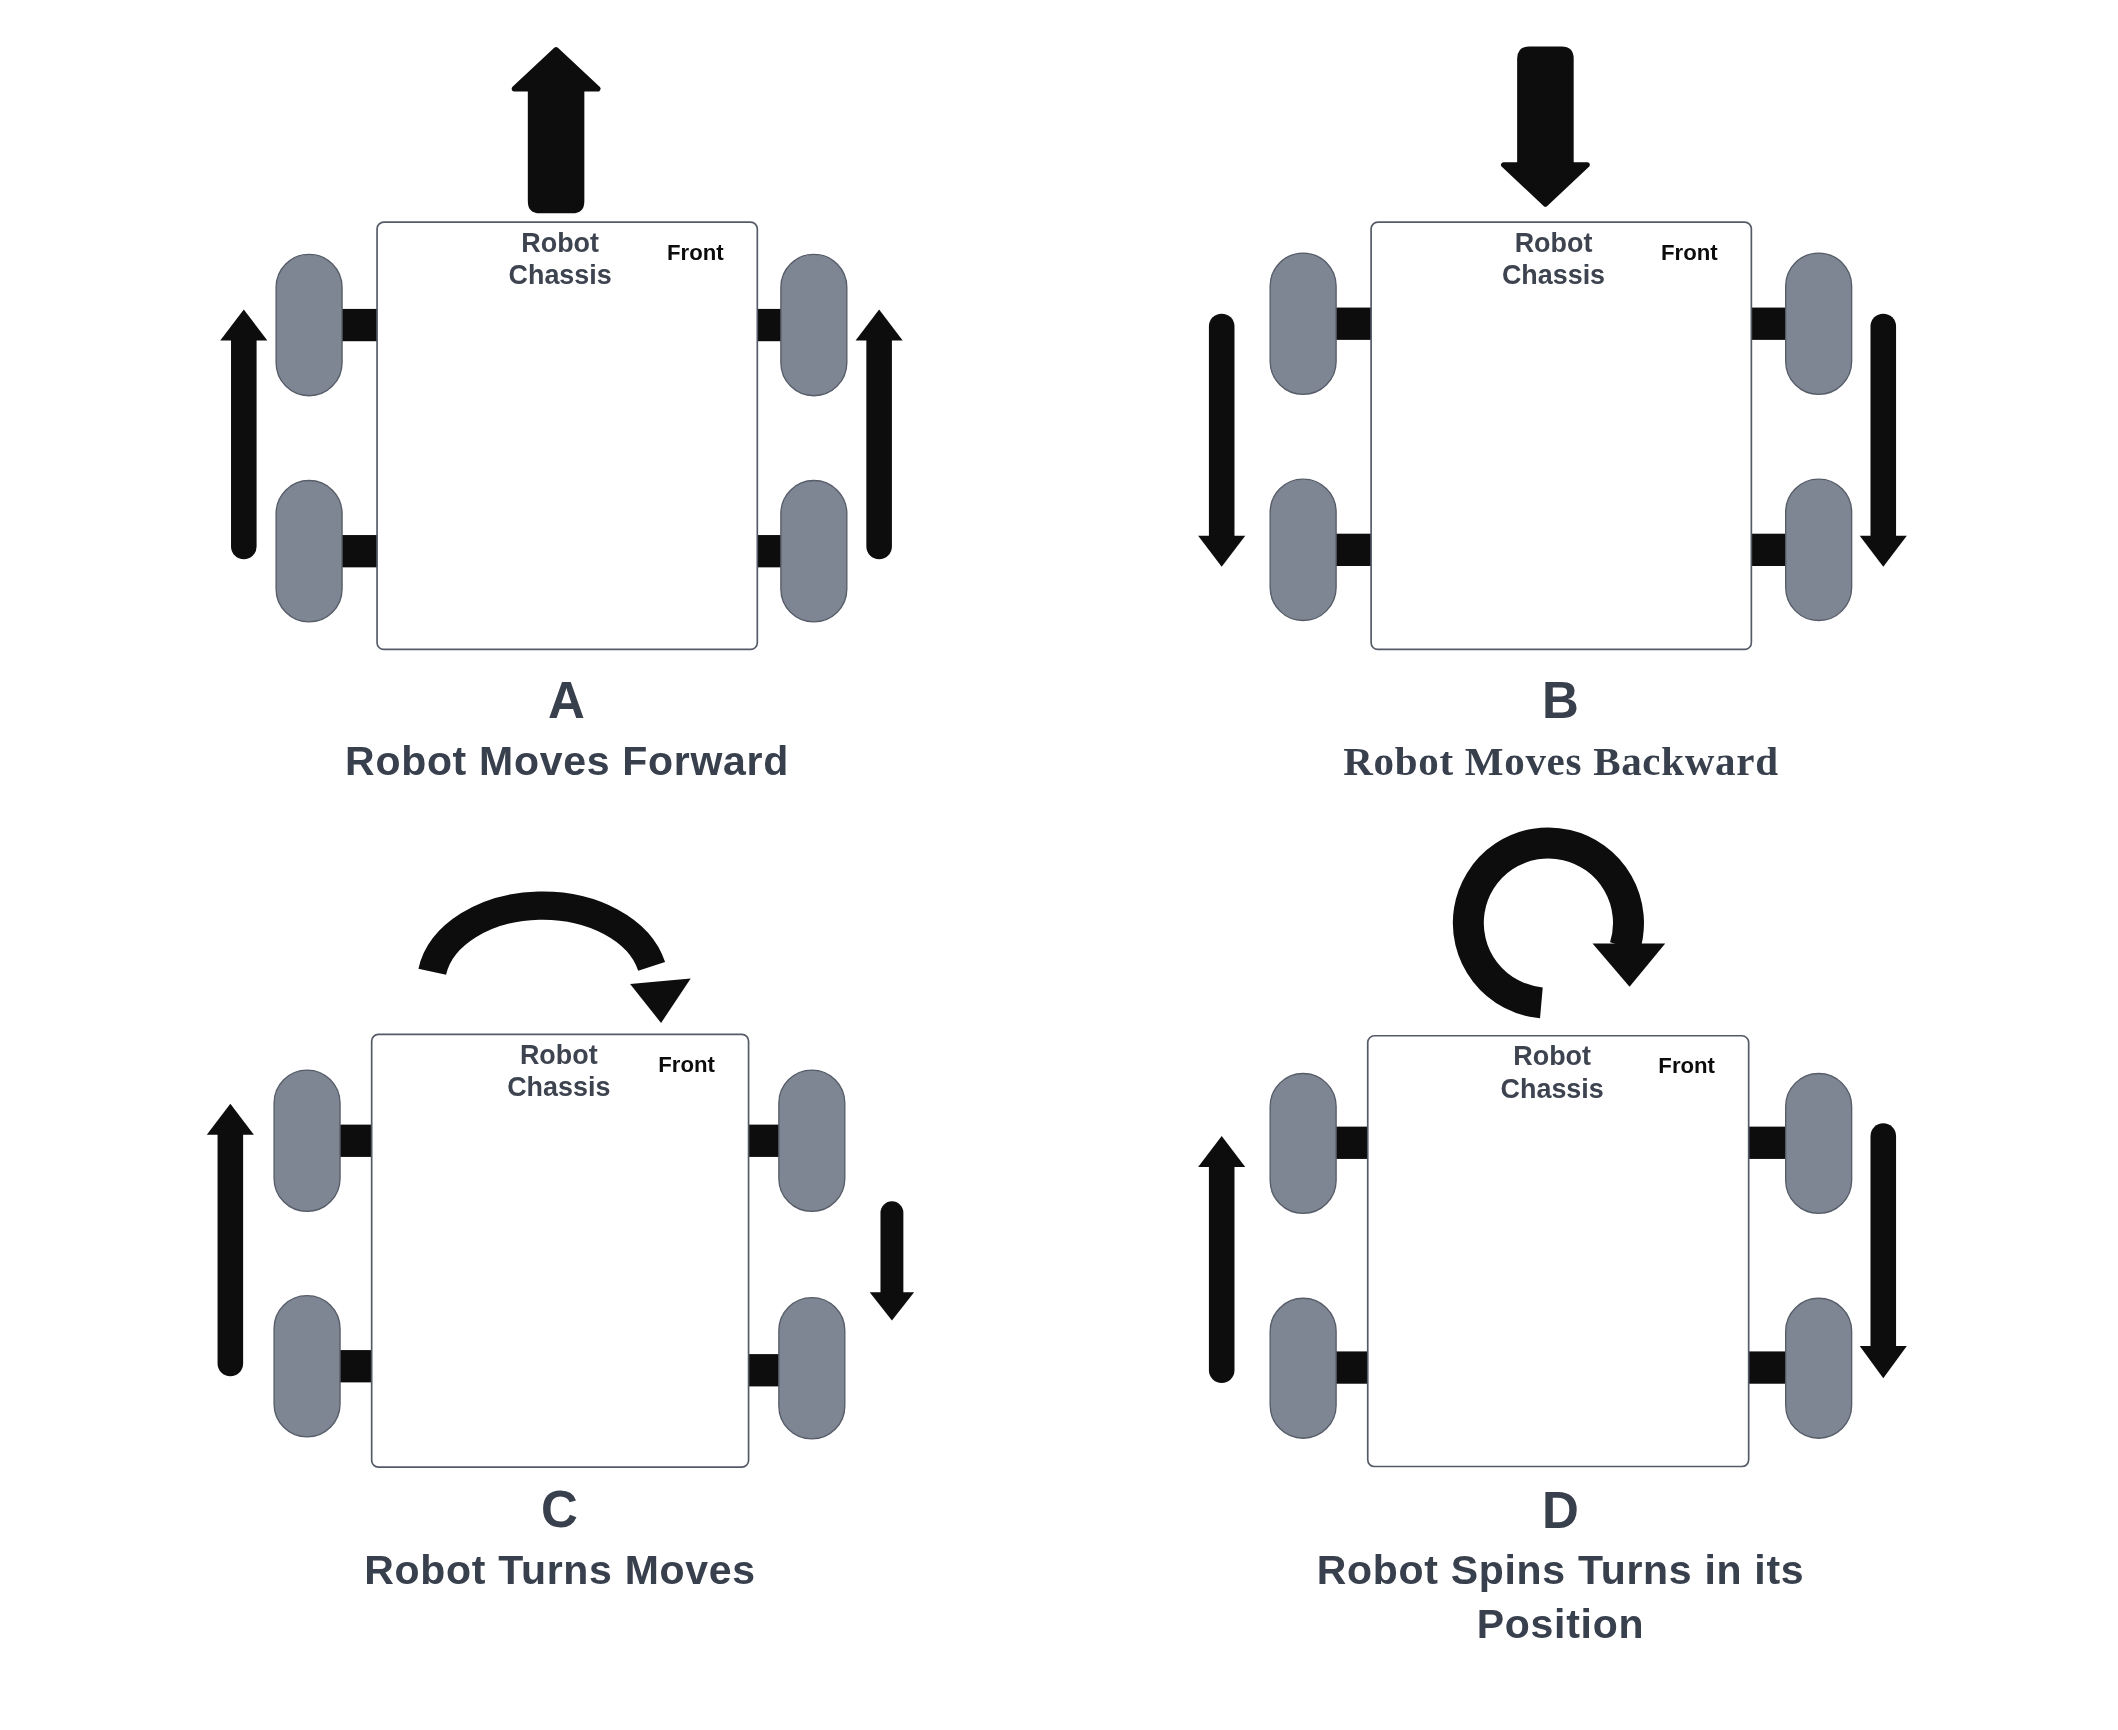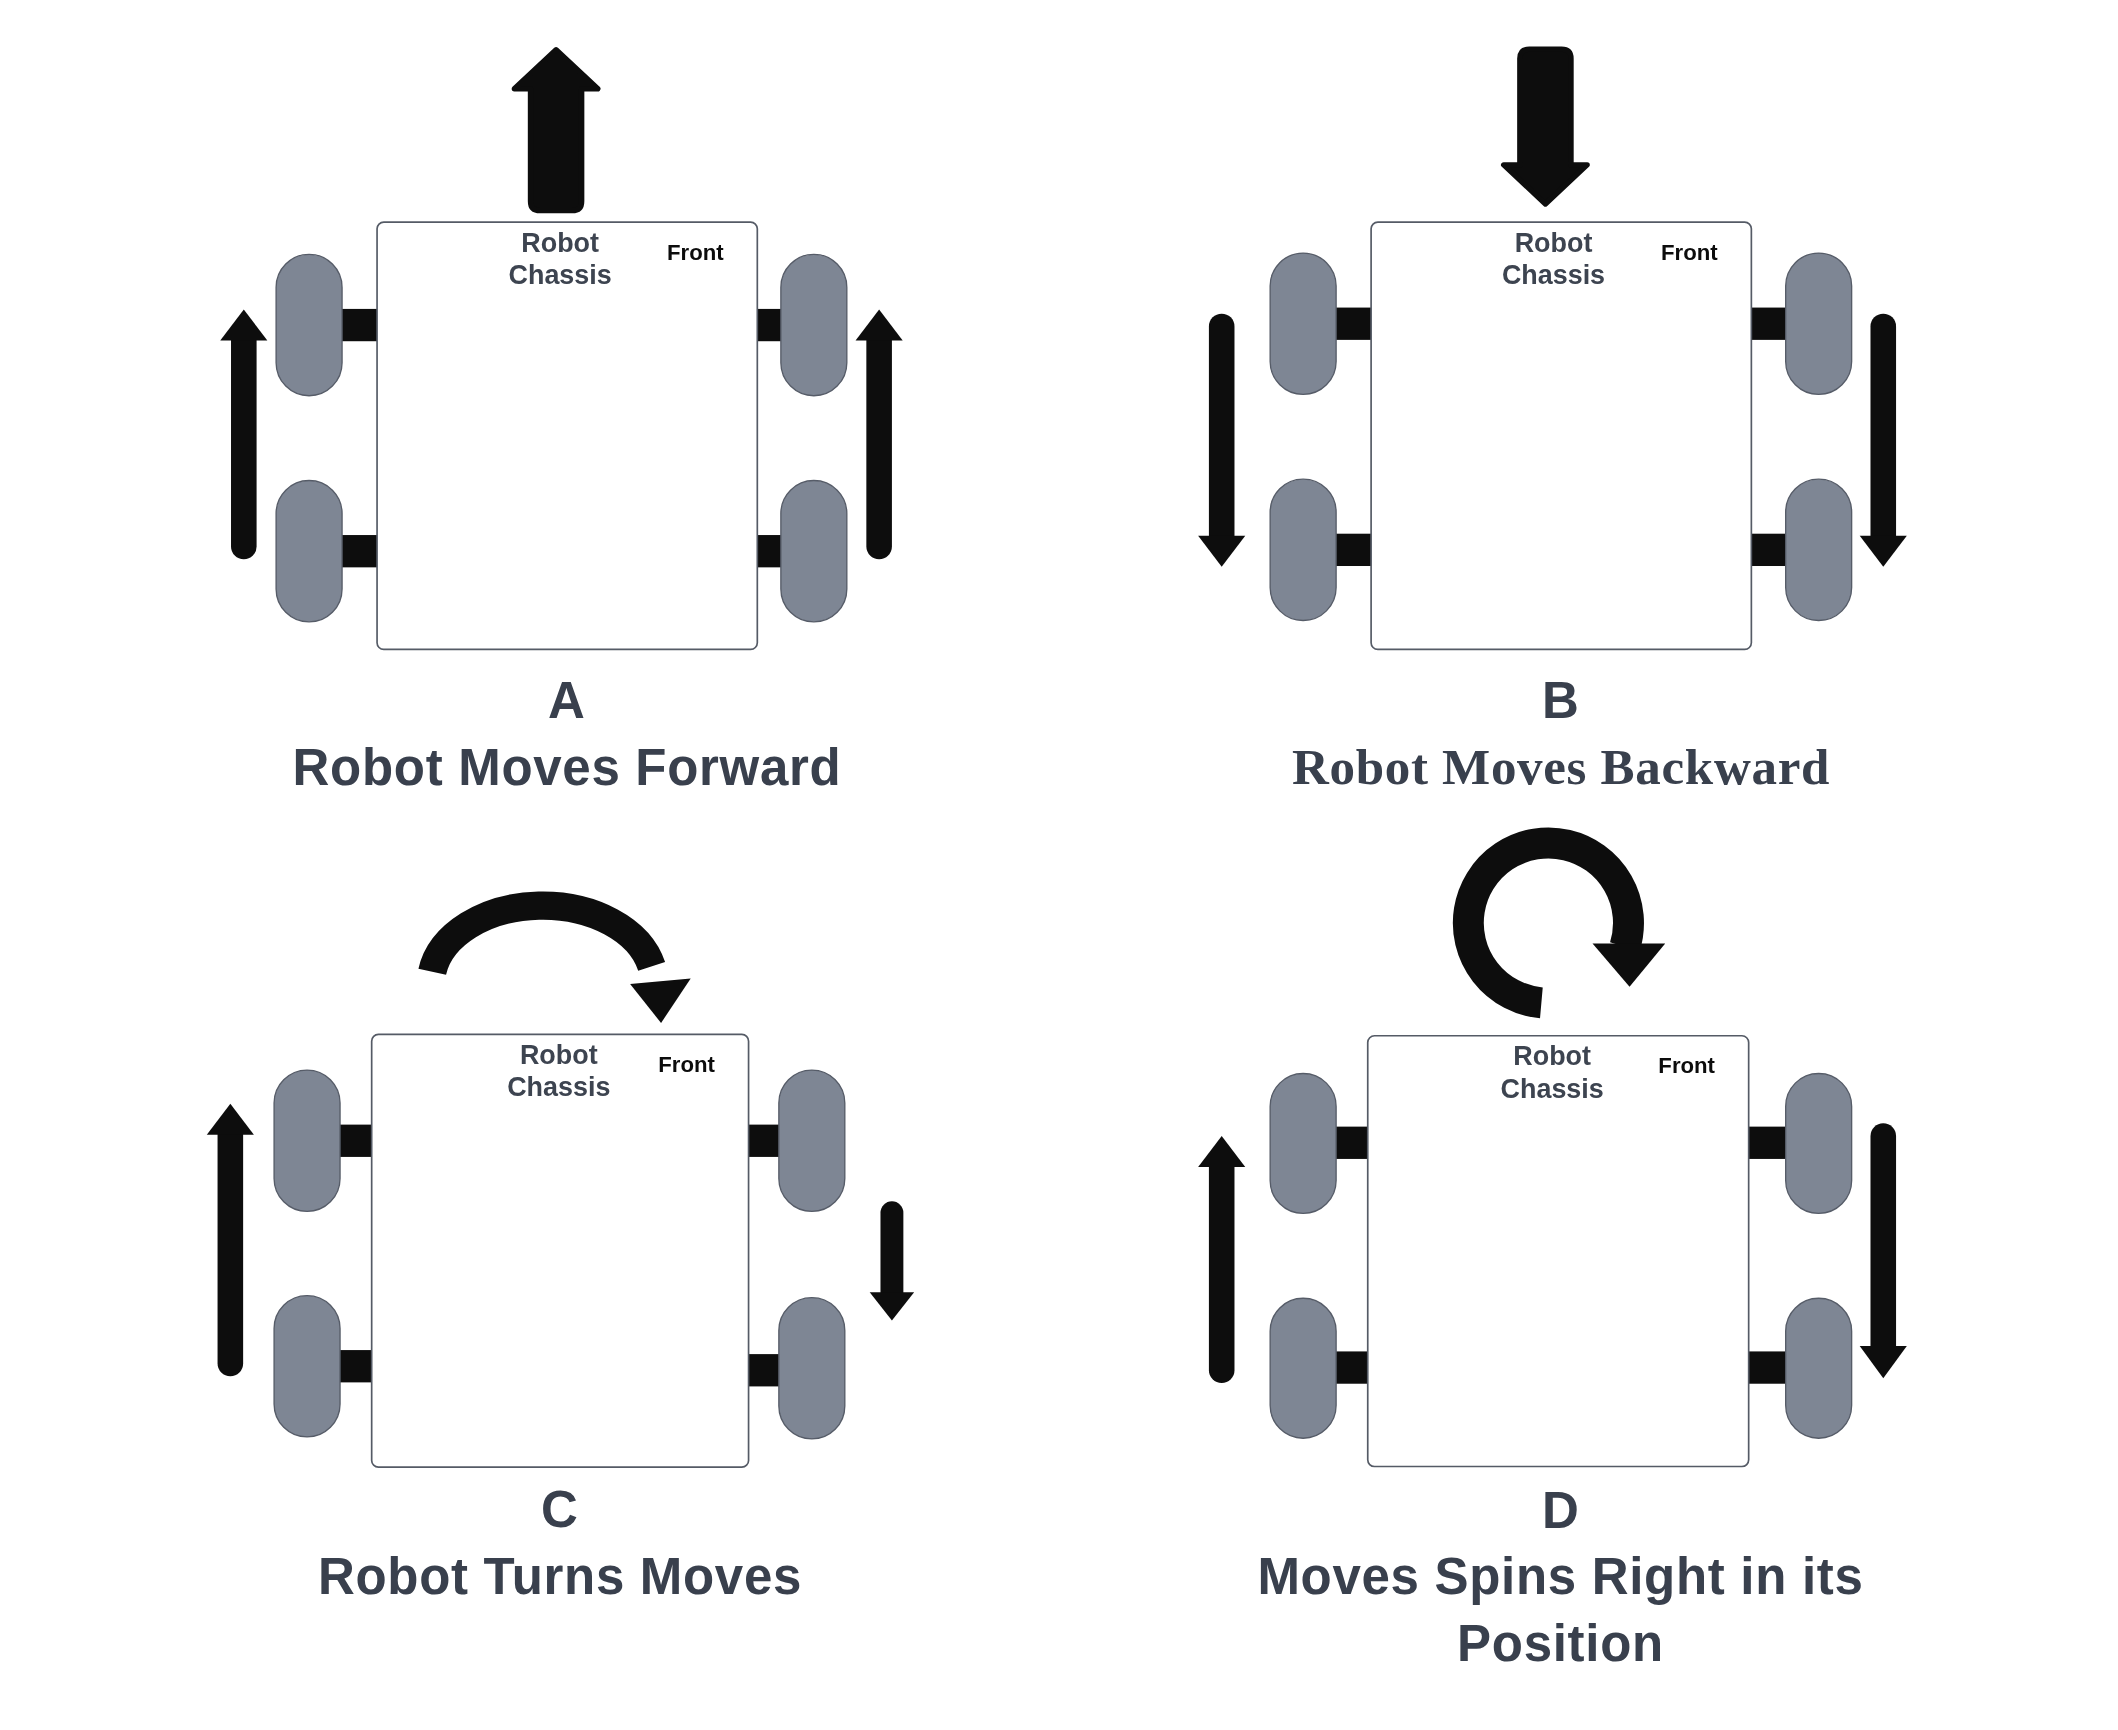--- a/index.html
+++ b/index.html
@@ -10,21 +10,21 @@
   .wheel{fill:#7e8694;stroke:#565c68;stroke-width:2;}
   .axle{fill:#0d0d0d;}
   .arr{fill:#0d0d0d;stroke:#0d0d0d;}
   .arr-shaft{stroke:#0d0d0d;stroke-linecap:round;fill:none;}
   .arr-head{fill:#0d0d0d;}
   .arc-stroke{stroke:#0d0d0d;fill:none;stroke-linecap:butt;}
   .chassis-label{font-family:"Liberation Sans",sans-serif;font-size:40px;font-weight:700;fill:#3d4450;}
   .front-label{font-family:"Liberation Sans",sans-serif;font-size:33px;font-weight:700;fill:#0c0c0c;}
   .letter{position:absolute;width:269px;text-align:center;font-size:51px;font-weight:700;
           color:#39404d;line-height:1.2;}
-  .caption{position:absolute;width:808px;text-align:center;font-size:51px;font-weight:700;
+  .caption{position:absolute;width:808px;text-align:center;font-size:41px;font-weight:700;
            color:#39404d;letter-spacing:0.7px;line-height:1.32;}
 </style>
 </head>
 <body>
 
 <div class="page">
 
   <svg width="2119" height="1731" viewBox="0 0 3148 2572">
 
     <g>
@@ -133,16 +133,16 @@
   <div class="letter" style="left:432px;top:670px;">A</div>
   <div class="caption" style="left:163px;top:734px;">Robot Moves Forward</div>
 
   <div class="letter" style="left:1426px;top:670px;">B</div>
   <div class="caption" style="left:1157px;top:734px;font-family:Liberation Serif, serif;">Robot Moves Backward</div>
 
   <div class="letter" style="left:425px;top:1479px;">C</div>
   <div class="caption" style="left:156px;top:1543px;">Robot Turns Moves</div>
 
   <div class="letter" style="left:1426px;top:1480px;">D</div>
-  <div class="caption" style="left:1251px;top:1543px;width:619px;">Moves Spins Right in its Position</div>
+  <div class="caption" style="left:1251px;top:1543px;width:619px;">Robot Spins Turns in its Position</div>
 
 </div>
 
 
 </body></html>

